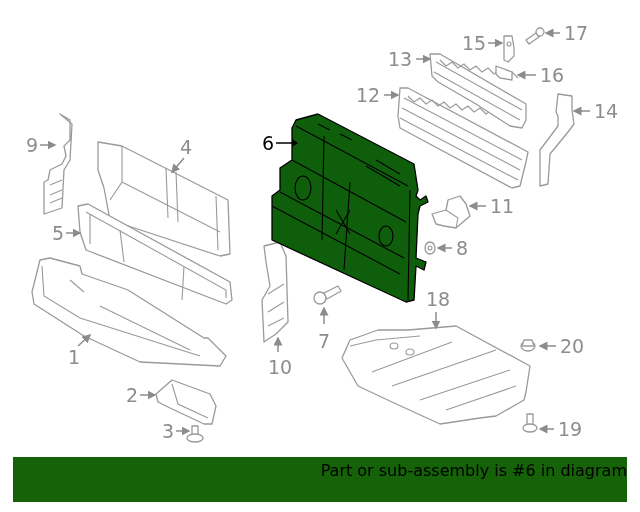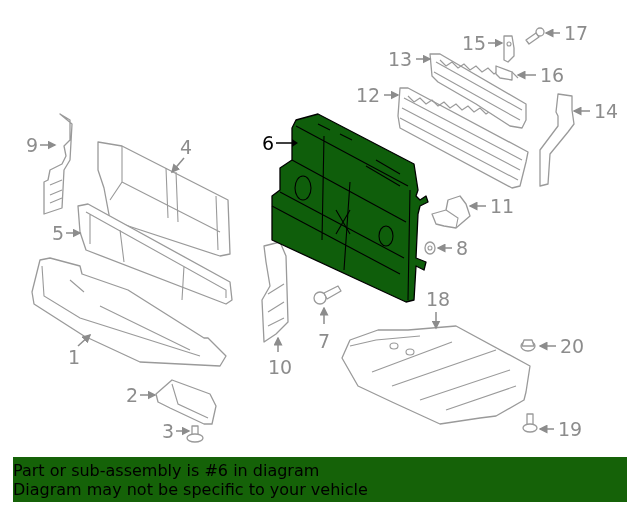--- a/index.html
+++ b/index.html
@@ -6,21 +6,21 @@
   body{width:640px;height:512px;position:relative;overflow:hidden;font-family:"DejaVu Sans",sans-serif;}
   #diagram{position:absolute;left:0;top:0;width:640px;height:455px;}
   .lbl{font-family:"DejaVu Sans",sans-serif;font-size:19px;fill:#8c8c8c;}
   .lbl-hl{fill:#000;}
   .part{fill:#fff;stroke:#9a9a9a;stroke-width:1.3;stroke-linejoin:round;}
   .pline{fill:none;stroke:#9a9a9a;stroke-width:1.1;}
   .arrow{stroke:#8c8c8c;stroke-width:1.5;fill:none;}
   .ahead{fill:#8c8c8c;}
   .hl{fill:#0f5e0b;stroke:#000;stroke-width:1.3;stroke-linejoin:round;}
   .hline{fill:none;stroke:#000;stroke-width:1.1;}
-  #banner{position:absolute;left:13px;top:457px;width:614px;height:45px;background:#156208;color:#000;text-align:left;font-family:"DejaVu Sans",sans-serif;font-size:16px;line-height:19px;padding-top:4px;box-sizing:border-box;}
+  #banner{position:absolute;left:13px;top:457px;width:614px;height:45px;background:#156208;color:#000;text-align:right;font-family:"DejaVu Sans",sans-serif;font-size:16px;line-height:19px;padding-top:4px;box-sizing:border-box;}
 </style>
 </head>
 <body>
 
 <svg id="diagram" viewBox="0 0 640 455" xmlns="http://www.w3.org/2000/svg">
   <defs>
     <marker id="ah" markerWidth="6" markerHeight="6" refX="5" refY="3" orient="auto">
       <path d="M0,0 L6,3 L0,6 Z" class="ahead"></path>
     </marker>
   </defs>
@@ -208,14 +208,13 @@
     <ellipse class="part" cx="530" cy="428" rx="7" ry="4"></ellipse>
   </g>
   <g>
     <text class="lbl" x="558" y="436">19</text>
     <line class="arrow" x1="554" y1="429" x2="540" y2="429" marker-end="url(#ah)"></line>
   </g>
 </svg>
 
 <div id="banner">
   <div>Part or sub-assembly is #6 in diagram</div>
-  <div>Diagram may not be specific to your vehicle</div>
 </div>
 
 </body></html>

